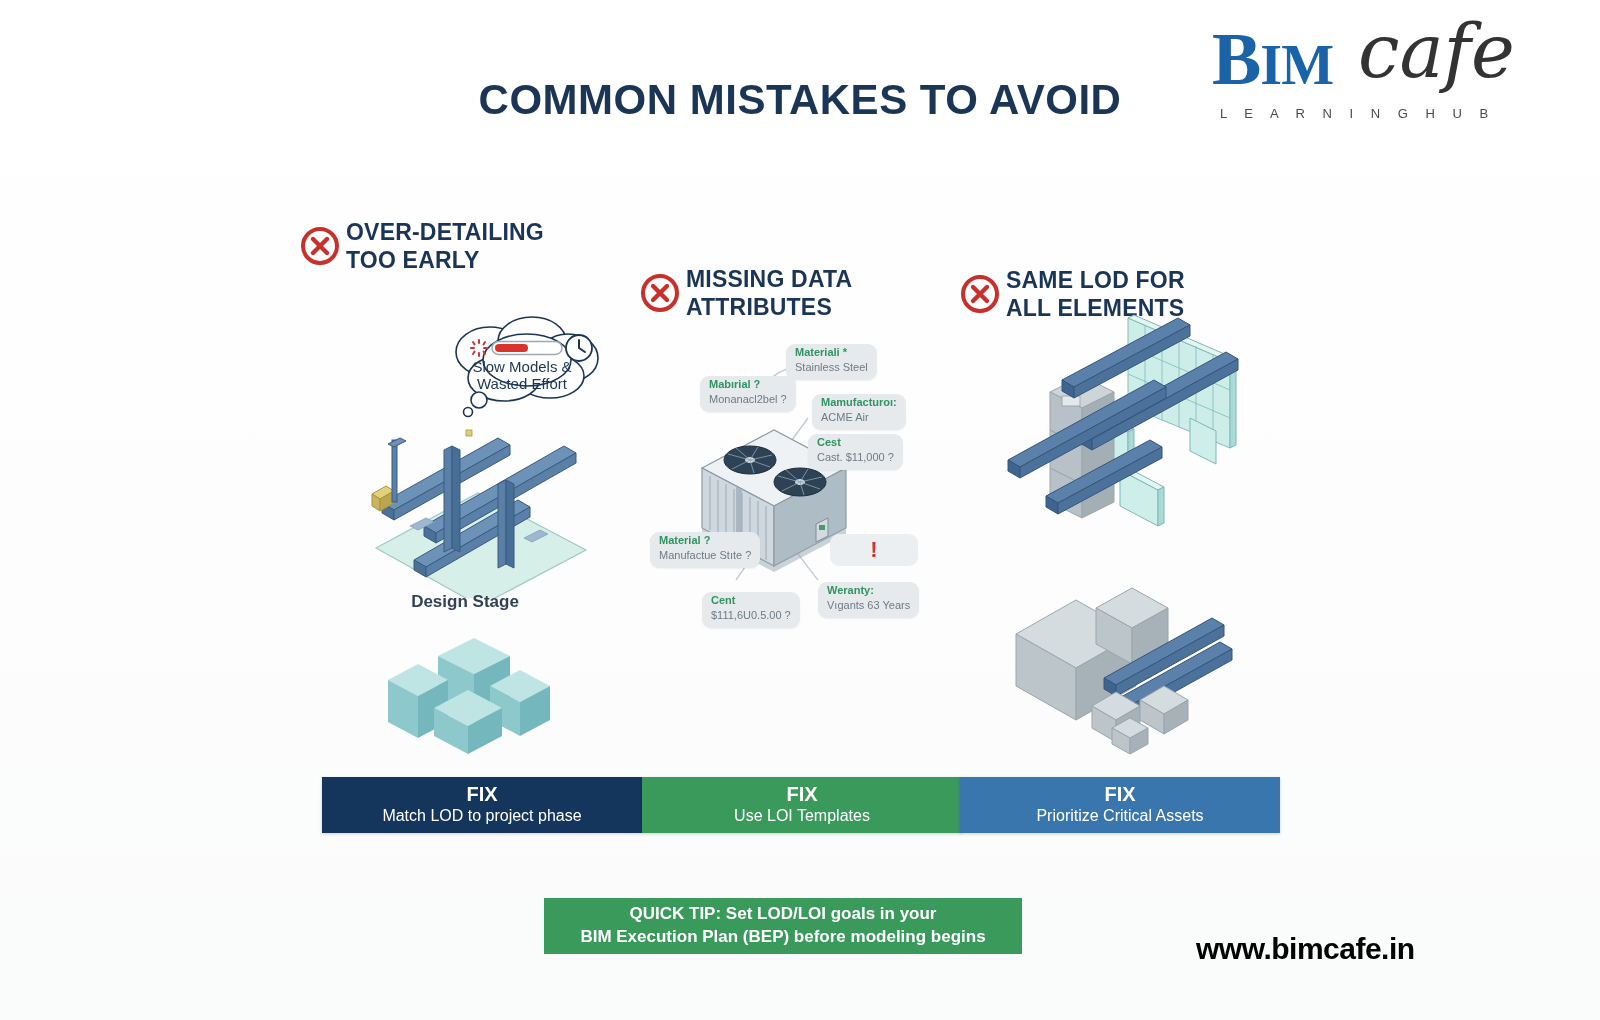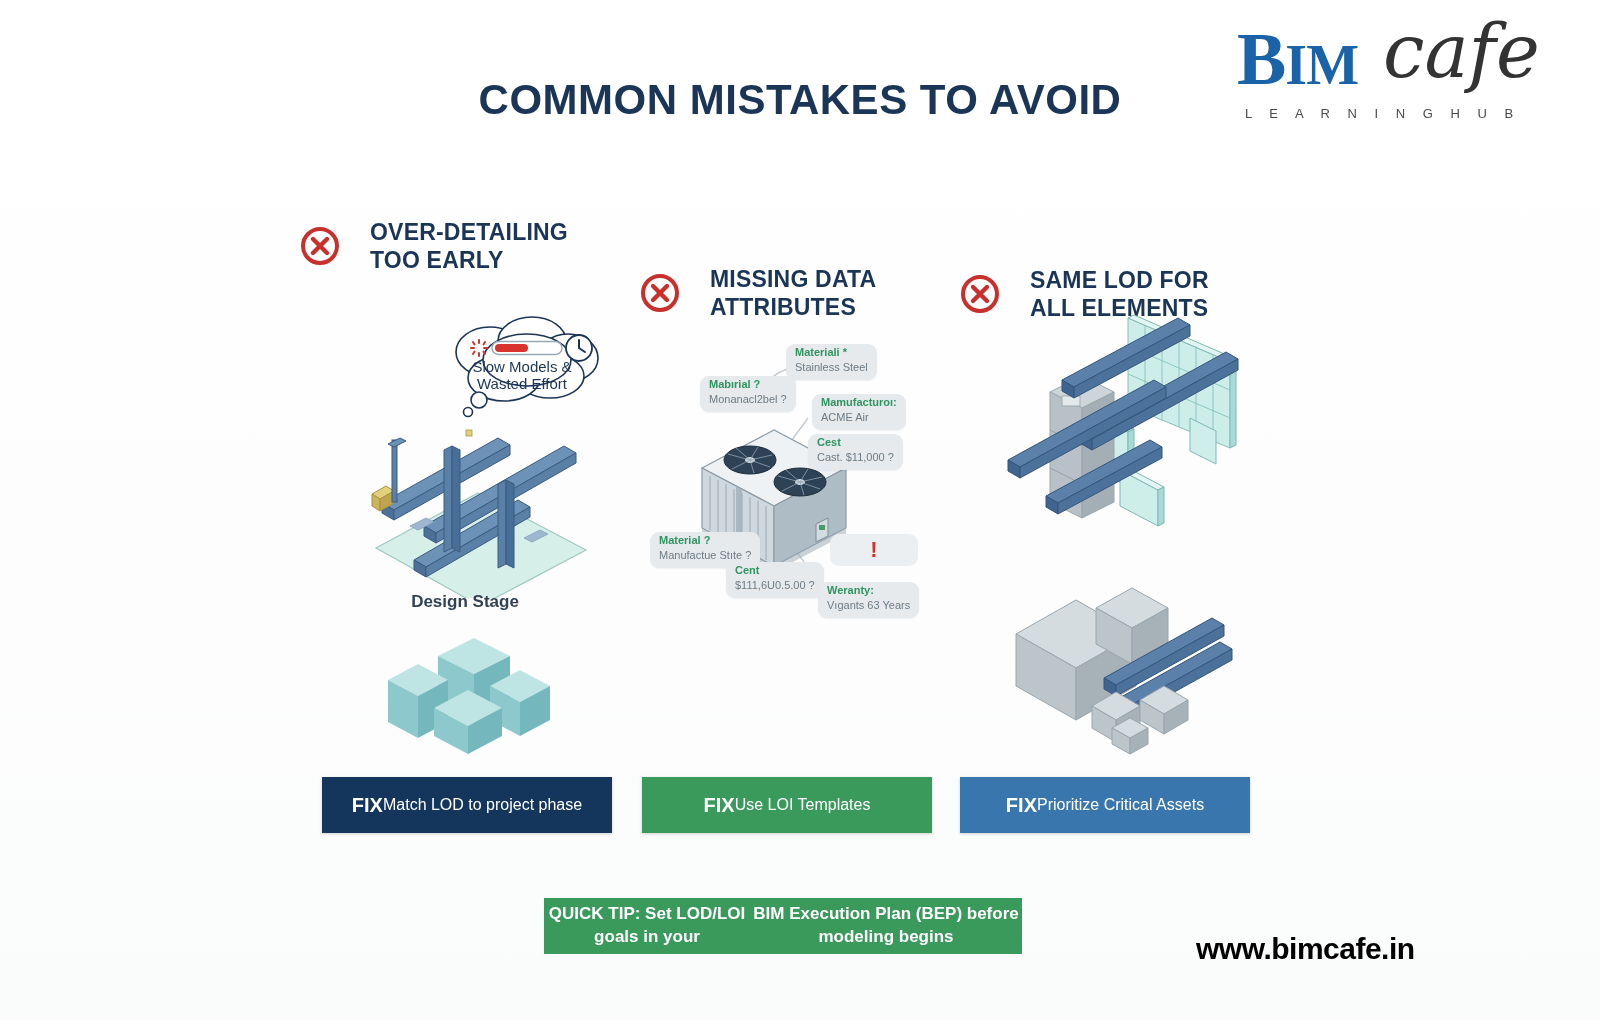--- a/index.html
+++ b/index.html
@@ -6,58 +6,58 @@
   body{
     width:1600px;height:1020px;
     background:#ffffff;
     font-family:"Liberation Sans", sans-serif;
     overflow:hidden;
     position:relative;
   }
   .stage{position:absolute;inset:0;background:linear-gradient(180deg,#ffffff 0%,#fdfdfd 60%,#fafbfb 100%);}
 
   
-  .logo{position:absolute;left:1233px;top:8px;width:300px;height:135px;}
+  .logo{position:absolute;left:1208px;top:8px;width:300px;height:135px;}
   .logo-bim{position:absolute;left:4px;top:14px;font-family:"Liberation Serif",serif;
     font-size:74px;font-weight:700;color:#1a63a8;letter-spacing:-1px;line-height:1;}
   .logo-bim .small{font-size:56px;}
   .logo-cafe{position:absolute;left:150px;top:6px;font-family:"DejaVu Serif",serif;
     font-size:74px;font-style:italic;color:#333333;line-height:1;}
   .logo-sub{position:absolute;left:12px;top:98px;font-size:13px;letter-spacing:7px;
     color:#4b4b4b;font-family:"Liberation Sans",sans-serif;}
 
   
   .title{position:absolute;left:0;right:0;top:76px;text-align:center;
     font-size:42px;font-weight:700;color:#1b3557;letter-spacing:0.5px;
     font-family:"Liberation Sans",sans-serif;}
 
   
   .col{position:absolute;top:218px;width:330px;}
   .col1{left:300px;}
   .col2{left:640px;margin-top:47px;}
   .col3{left:960px;margin-top:48px;}
 
-  .colhead{display:flex;align-items:center;gap:30px;justify-content:flex-start;}
+  .colhead{display:flex;align-items:center;gap:6px;justify-content:flex-start;}
   .xicon{flex:0 0 auto;width:40px;height:40px;}
   .colhead-text{font-size:23px;font-weight:700;color:#1b3557;line-height:1.22;letter-spacing:0.2px;}
 
   .caption{position:absolute;font-size:17px;color:#334155;text-align:center;width:100%;font-weight:bold;}
 
   
-  .fix{position:absolute;height:56px;width:290px;display:flex;flex-direction:row;
+  .fix{position:absolute;height:56px;width:320px;display:flex;flex-direction:column;
     align-items:center;justify-content:center;color:#fff;box-shadow:0 1px 3px rgba(0,0,0,.18);}
   .fix .ftitle{font-size:20px;font-weight:700;line-height:1.05;}
   .fix .fsub{font-size:16px;font-weight:400;line-height:1.3;margin-top:1px;}
   .fix1{left:322px;top:777px;background:#14365c;}
   .fix2{left:642px;top:777px;background:#3a9a5c;}
   .fix3{left:960px;top:777px;background:#3a76ae;}
 
   
   .tip{position:absolute;left:544px;top:898px;width:478px;height:56px;background:#3a9a5c;
-    color:#fff;display:flex;flex-direction:row;align-items:center;justify-content:center;
+    color:#fff;display:flex;flex-direction:column;align-items:center;justify-content:center;
     font-size:17px;font-weight:700;line-height:1.35;text-align:center;}
 
   .site{position:absolute;left:1196px;top:932px;font-size:30px;font-weight:700;color:#000;
     letter-spacing:-0.5px;}
 
   
   .callout{position:absolute;background:#e6eaec;border-radius:9px;padding:2px 9px 6px 9px;
     box-shadow:0 1px 2px rgba(0,0,0,.06);}
   .callout .k{font-size:11px;font-weight:700;color:#2f9460;line-height:1.25;white-space:nowrap;}
   .callout .v{font-size:11px;color:#6e7b84;line-height:1.3;white-space:nowrap;}
@@ -311,21 +311,21 @@
     <div class="v">ACME Air</div>
   </div>
   <div class="callout" style="left:808px;top:434px;">
     <div class="k">Cest</div>
     <div class="v">Cast. $11,000 ?</div>
   </div>
   <div class="callout" style="left:650px;top:532px;">
     <div class="k">Material ?</div>
     <div class="v">Manufactue Stıte ?</div>
   </div>
-  <div class="callout" style="left:702px;top:562px;margin-left:24px;">
+  <div class="callout" style="left:702px;top:592px;">
     <div class="k">Cent</div>
     <div class="v">$111,6U0.5.00 ?</div>
   </div>
   <div class="callout" style="left:818px;top:582px;">
     <div class="k">Weranty:</div>
     <div class="v">Vıgants 63 Years</div>
   </div>
   <div class="warnbox" style="left:830px;top:534px;">
     <span class="bang">!</span>
   </div>

